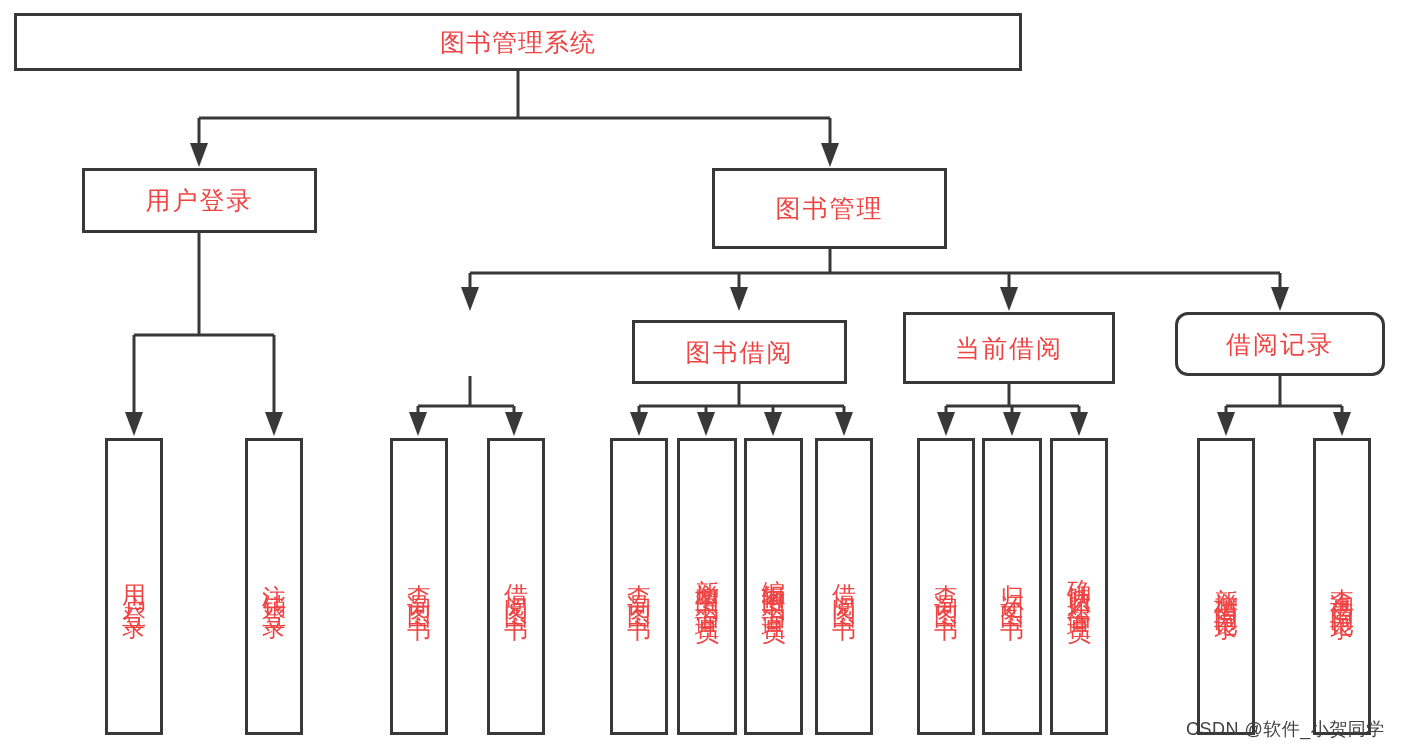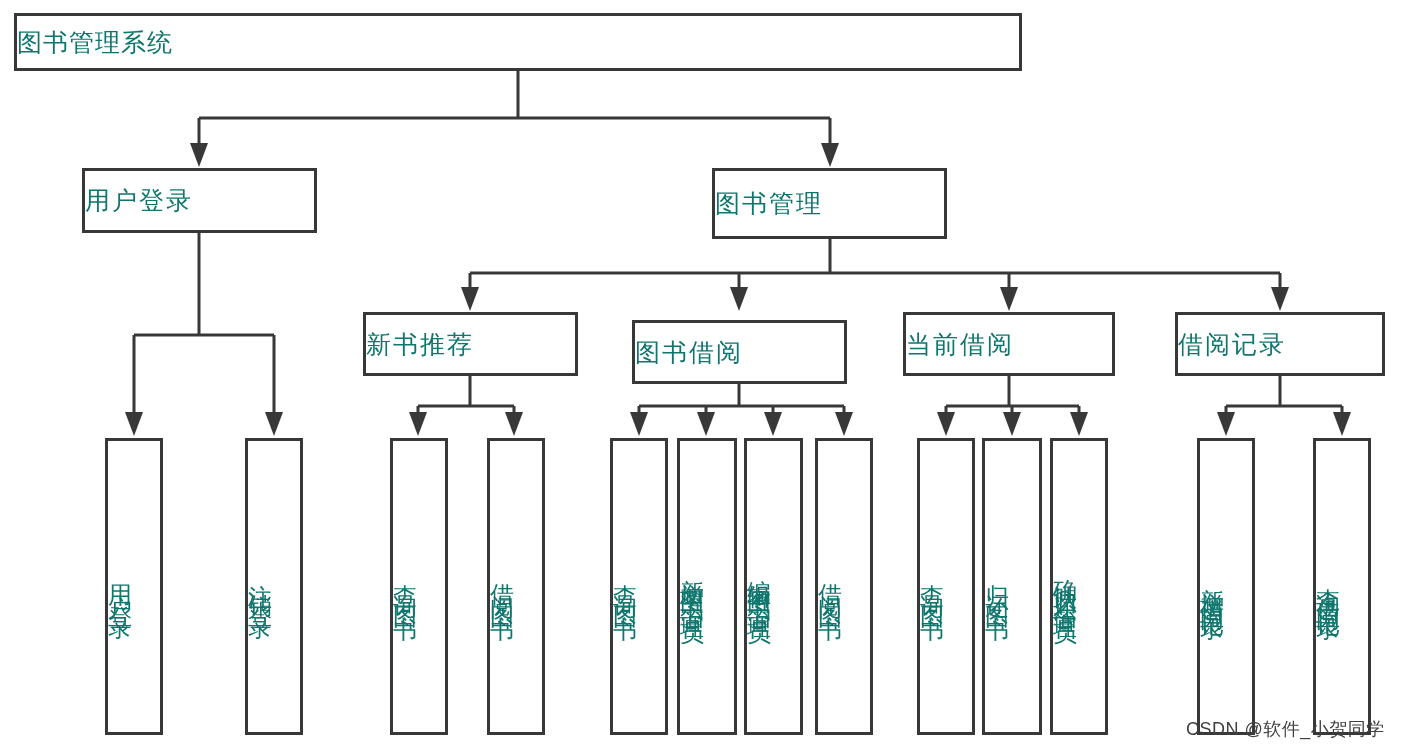--- a/index.html
+++ b/index.html
@@ -19,24 +19,24 @@
     position: absolute;
     left: 0;
     top: 0;
     z-index: 1;
   }
   .node {
     position: absolute;
     box-sizing: border-box;
     background: #ffffff;
     border: 3px solid #383838;
-    color: #0f766e;
+    color: #ef4444;
     display: flex;
     align-items: center;
-    justify-content: flex-start;
+    justify-content: center;
     z-index: 2;
   }
   .h-label {
     font-size: 25px;
     letter-spacing: 2px;
     white-space: nowrap;
   }
   .root-label {
     font-size: 25px;
     letter-spacing: 1px;
@@ -116,34 +116,31 @@
     </g>
   </svg>
 
   <div class="node" style="left:14px; top:13px; width:1008px; height:58px;">
     <span class="root-label">图书管理系统</span>
   </div>
 
   <div class="node" style="left:82px; top:168px; width:235px; height:65px;">
     <span class="h-label">用户登录</span>
   </div>
-  <div class="node" style="left:712px; top:168px; width:235px; height:71px;">
+  <div class="node" style="left:712px; top:168px; width:235px; height:81px;">
     <span class="h-label">图书管理</span>
   </div>
 
-  <div class="node" style="left:363px; top:312px; width:215px; height:64px;">
-    <span class="h-label">新书推荐</span>
-  </div>
   <div class="node" style="left:632px; top:320px; width:215px; height:64px;">
     <span class="h-label">图书借阅</span>
   </div>
-  <div class="node" style="left:903px; top:312px; width:212px; height:64px;">
+  <div class="node" style="left:903px; top:312px; width:212px; height:72px;">
     <span class="h-label">当前借阅</span>
   </div>
-  <div class="node" style="left:1175px; top:312px; width:210px; height:64px;">
+  <div class="node" style="left:1175px; top:312px; width:210px; height:64px;border-radius:13px;">
     <span class="h-label">借阅记录</span>
   </div>
 
   <div class="node leaf" style="left:105px;">
     <span class="v-label ls4">用户登录</span>
   </div>
   <div class="node leaf" style="left:245px;">
     <span class="v-label ls4">注销登录</span>
   </div>
 

